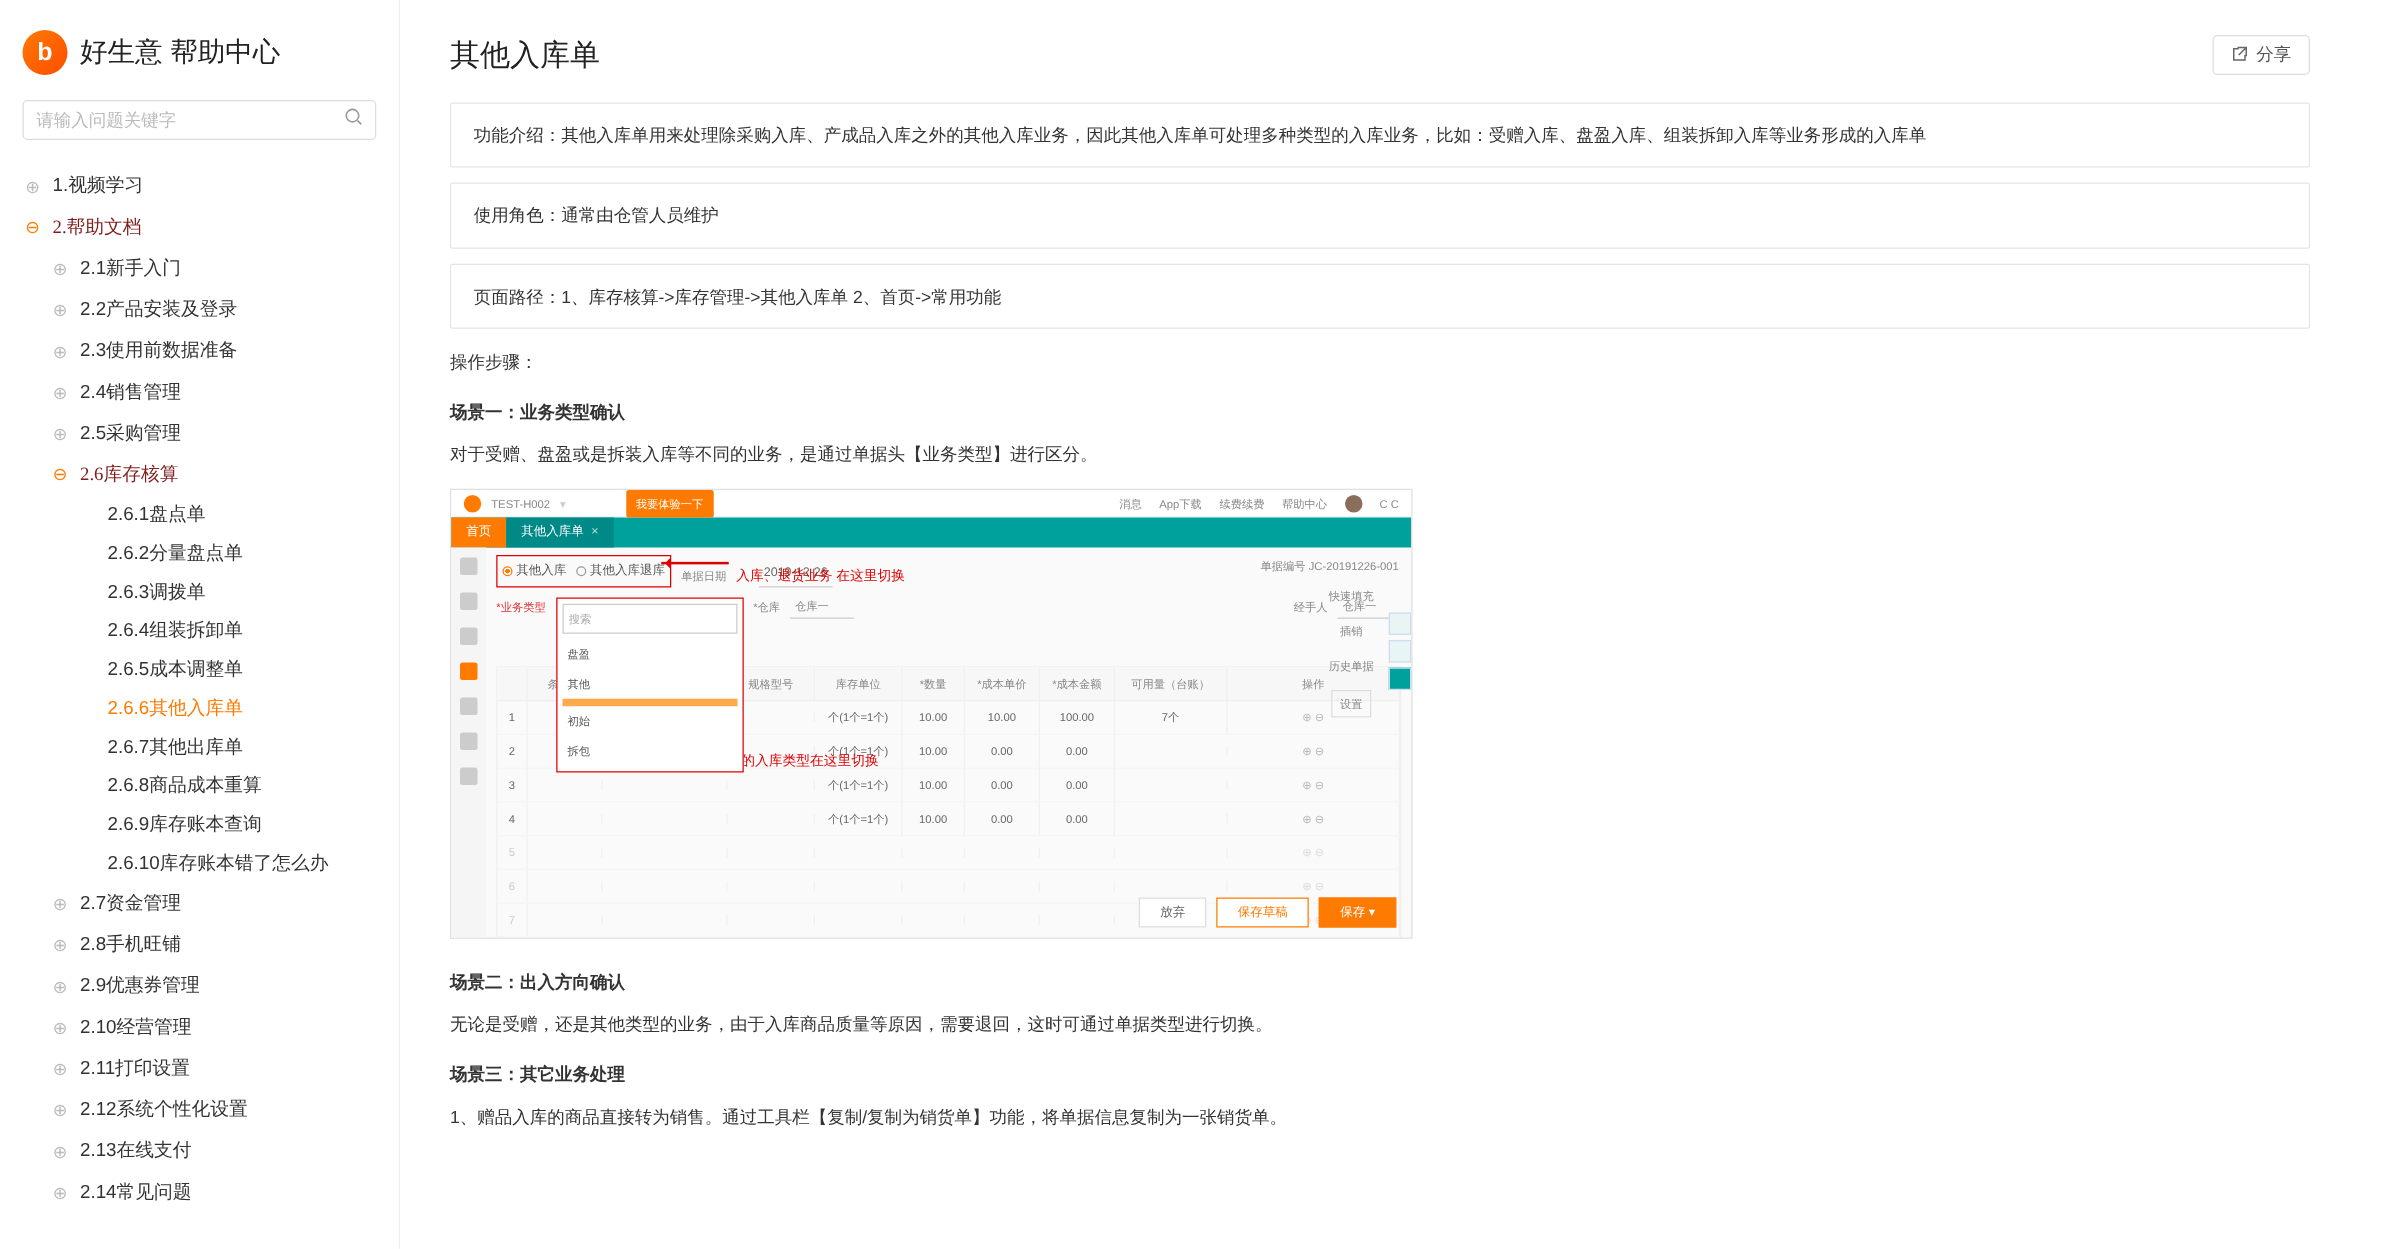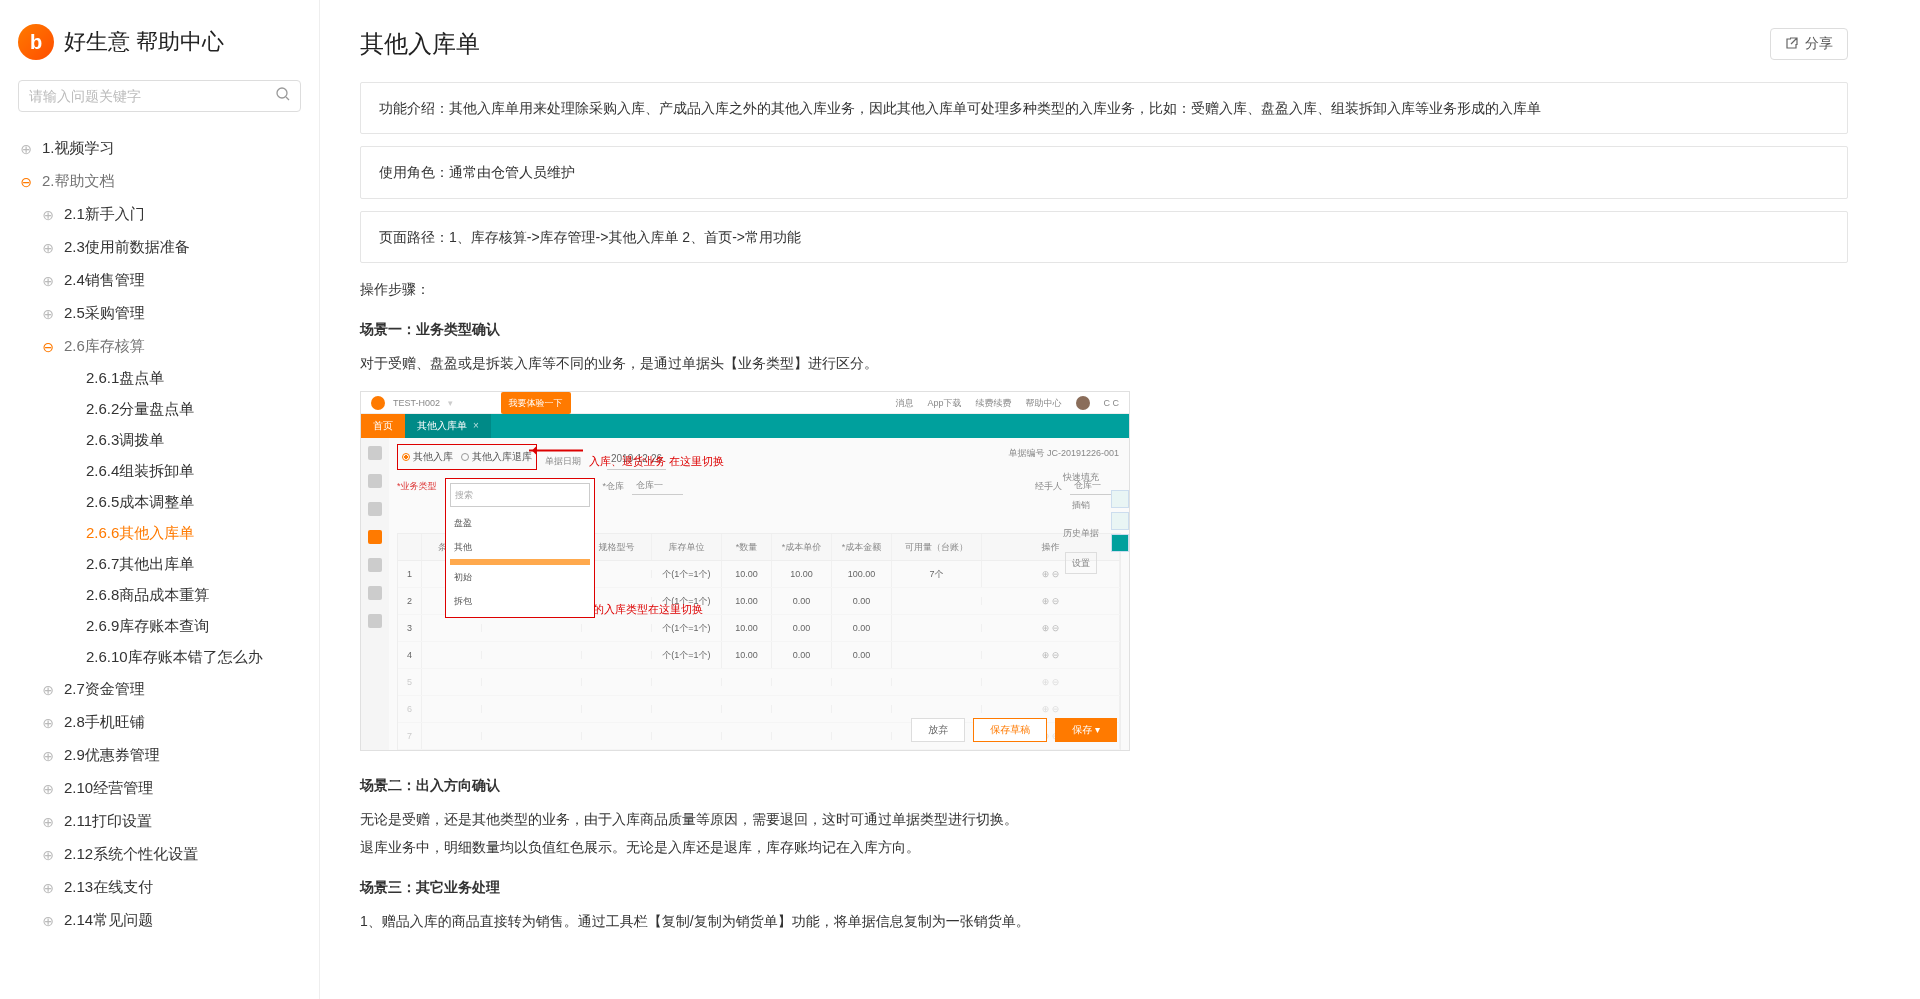--- a/index.html
+++ b/index.html
@@ -9,21 +9,21 @@
 .brand { display: flex; align-items: center; gap: 10px; margin-bottom: 20px; }
 .brand-logo { width: 36px; height: 36px; border-radius: 50%; background: linear-gradient(135deg,#ff7a00,#ff4d00); display: flex; align-items: center; justify-content: center; color: #fff; font-weight: bold; font-size: 20px; }
 .brand-title { font-size: 22px; font-weight: 500; color: #222; }
 .search-wrap { position: relative; margin-bottom: 20px; }
 .search-input { width: 100%; padding: 7px 34px 7px 10px; border: 1px solid #ddd; border-radius: 4px; font-size: 14px; color: #333; }
 .search-input::placeholder { color: #bbb; }
 .search-icon { position: absolute; right: 10px; top: 50%; transform: translateY(-50%); color: #999; font-size: 16px; }
 .tree { list-style: none; }
 .tree li { list-style: none; }
 .tree-item { display: flex; align-items: center; gap: 8px; padding: 7px 0; cursor: pointer; color: #333; font-size: 15px; }
-.tree-item.active { color: #737373; }
+.tree-item.active { color: #7f1d1d; font-family: Liberation Serif, serif; }
 .tree-icon { width: 16px; height: 16px; display: inline-flex; align-items: center; justify-content: center; font-size: 14px; color: #bbb; }
 .tree-icon.expanded { color: #ff7a00; }
 .tree-children { padding-left: 22px; }
 .leaf-item { padding: 6px 0 6px 24px; cursor: pointer; font-size: 15px; color: #333; }
 .leaf-item.active { color: #ff7a00; }
 .main { flex: 1; padding: 28px 72px 28px 40px; overflow-y: auto; }
 .page-header { display: flex; justify-content: space-between; align-items: center; margin-bottom: 22px; }
 .page-title { font-size: 24px; font-weight: 500; color: #222; }
 .share-btn { display: flex; align-items: center; gap: 6px; padding: 6px 14px; border: 1px solid #ddd; border-radius: 4px; background: #fff; cursor: pointer; color: #555; font-size: 14px; }
 .info-box { border: 1px solid #e5e5e5; border-radius: 2px; padding: 14px 18px; margin-bottom: 12px; font-size: 14px; color: #333; line-height: 1.6; }
@@ -122,20 +122,26 @@
         <ul class="tree-children" id="l2-list">
             <li>
               <div class="tree-item">
                 <span class="tree-icon plus-circle"></span>
                 <span>2.1新手入门</span>
               </div>
             </li>
             <li>
               <div class="tree-item">
                 <span class="tree-icon plus-circle"></span>
+                <span>2.2产品安装及登录</span>
+              </div>
+            </li>
+            <li>
+              <div class="tree-item">
+                <span class="tree-icon plus-circle"></span>
                 <span>2.3使用前数据准备</span>
               </div>
             </li>
             <li>
               <div class="tree-item">
                 <span class="tree-icon plus-circle"></span>
                 <span>2.4销售管理</span>
               </div>
             </li>
             <li>
@@ -491,18 +497,17 @@
               <span class="ss-strip-ic"></span>
               <span class="ss-strip-ic"></span>
               <span class="ss-strip-ic active"></span>
             </div>
           </div>
         </div>
       </div>
 
       <div class="scene-title">场景二：出入方向确认</div>
       <div>无论是受赠，还是其他类型的业务，由于入库商品质量等原因，需要退回，这时可通过单据类型进行切换。</div>
-      <div>退库业务中，明细数量均以负值红色展示。无论是入库还是退库，库存账均记在入库方向。</div>
       <div class="scene-title">场景三：其它业务处理</div>
       <div>1、赠品入库的商品直接转为销售。通过工具栏【复制/复制为销货单】功能，将单据信息复制为一张销货单。</div>
     </div>
   </main>
 </div>
 
 </body></html>

